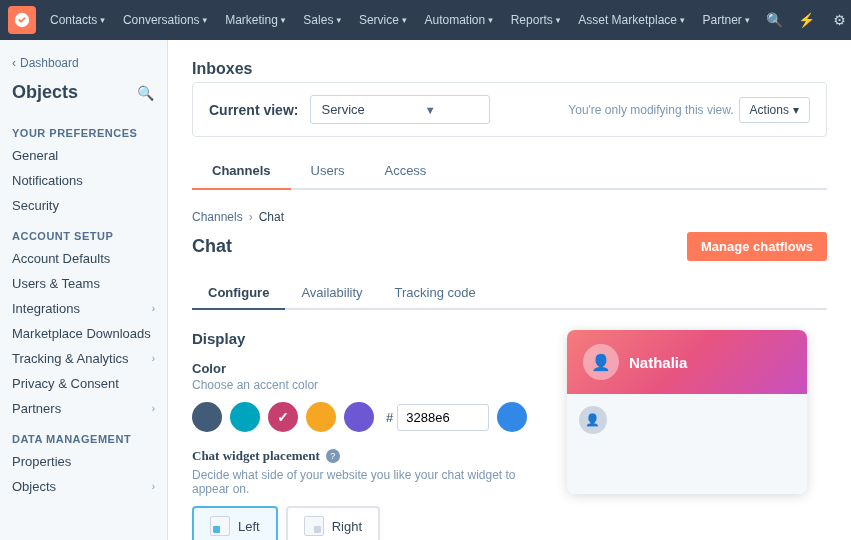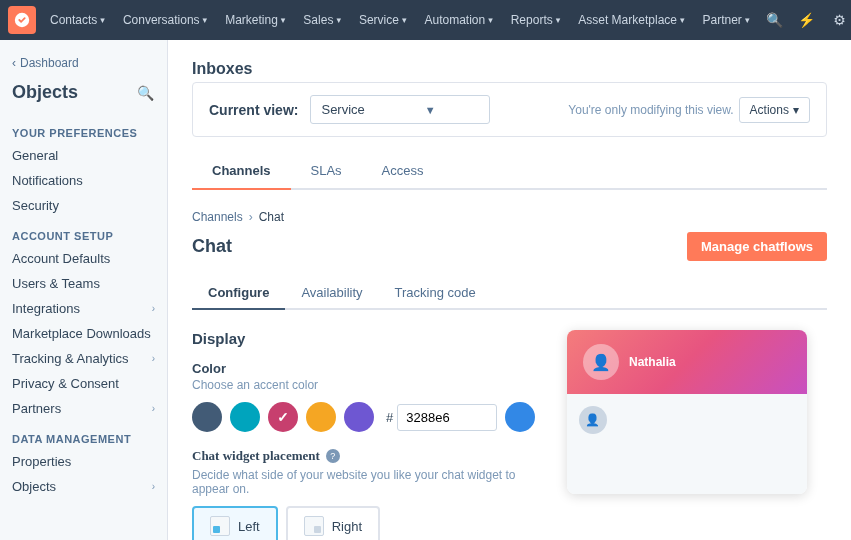--- a/index.html
+++ b/index.html
@@ -295,21 +295,21 @@
     .color-hash {
       display: flex; align-items: center; gap: 4px;
       margin-left: 4px;
     }
     .hash-symbol { font-size: 13px; color: #33475b; }
     .color-input {
       border: 1px solid #cbd6e2;
       border-radius: 3px;
       padding: 5px 8px;
       font-size: 13px;
-      width: 100px;
+      width: 92px;
       outline: none;
     }
     .color-preview-circle {
       width: 30px; height: 30px;
       border-radius: 50%;
       cursor: pointer;
     }
 
     
     .placement-section {
@@ -398,21 +398,21 @@
     .preview-avatar {
       width: 36px; height: 36px;
       border-radius: 50%;
       background: rgba(255,255,255,0.4);
       display: flex; align-items: center; justify-content: center;
       color: white;
       font-size: 16px;
     }
     .preview-name {
       color: white;
-      font-size: 12px;
+      font-size: 15px;
       font-weight: 600;
     }
     .preview-body {
       padding: 12px;
       background: #f5f8fa;
       min-height: 100px;
     }
     .preview-message {
       display: flex;
       gap: 8px;
@@ -569,21 +569,21 @@
           <span class="modifying-notice">You're only modifying this view.</span>
           <button class="actions-btn">
             <span>Actions</span>
             <span>▾</span>
           </button>
         </div>
       </div>
 
       <div class="tabs">
         <div class="tab active">Channels</div>
-        <div class="tab">SLAs</div>
+        <div class="tab">Users</div>
         <div class="tab">Access</div>
       </div>
 
       <div class="breadcrumb">
         <a class="breadcrumb-link">Channels</a>
         <span class="breadcrumb-sep">›</span>
         <span class="breadcrumb-current">Chat</span>
       </div>
 
       <div class="chat-header">

